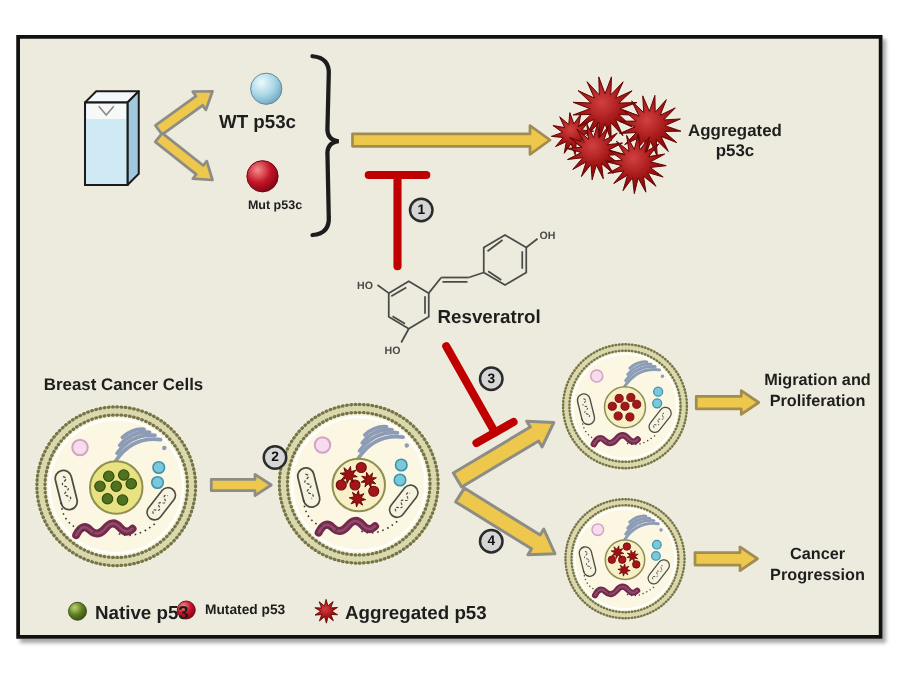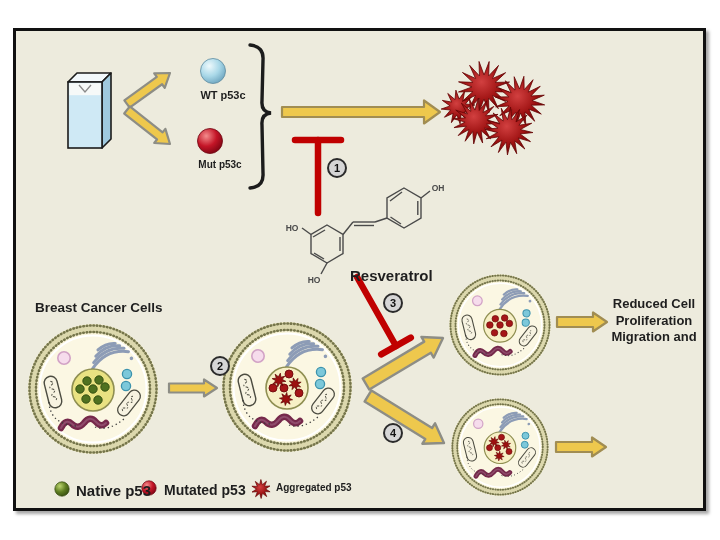--- a/index.html
+++ b/index.html
@@ -198,35 +198,42 @@
     <polygon fill="#eec84d" stroke="#8d8d85" stroke-width="2.4" stroke-linejoin="round" points="369.33355913881957,389.5800881236762 430.88100741171615,352.8114826619458 433.70171129840963,357.5330956896718 443,338 421.39318524738354,336.9296933868673 424.213889134077,341.65130641459336 362.66644086118043,378.4199118763238"></polygon>
     <polygon fill="#eec84d" stroke="#8d8d85" stroke-width="2.4" stroke-linejoin="round" points="364.58119953512056,401.5282730921455 425.2721355876407,439.0608256509409 422.3793044250504,443.7385951904486 444,443 435.0025676799899,423.3265099271421 432.1097365173996,428.00427946664985 371.41880046487944,390.4717269078545"></polygon>
     <polygon fill="#eec84d" stroke="#a18d52" stroke-width="2.2" stroke-linejoin="round" points="557,327 593,327 593,331.5 607,322 593,312.5 593,317 557,317"></polygon>
     <polygon fill="#eec84d" stroke="#a18d52" stroke-width="2.2" stroke-linejoin="round" points="556,452 592,452 592,456.5 606,447 592,437.5 592,442 556,442"></polygon>
 
     <circle cx="62" cy="489" r="7.2" fill="url(#gGreen)" stroke="#33490f" stroke-width="0.7"></circle>
     <circle cx="149" cy="488" r="7.2" fill="url(#gRed)" stroke="#6d0410" stroke-width="0.7"></circle>
     <polygon fill="url(#gStar)" stroke="#650404" stroke-width="0.7" points="270.08,491.81 264.68,491.59 266.69,496.61 262.45,493.26 261.13,498.5 259.67,493.3 255.53,496.76 257.4,491.7 252.01,492.06 256.5,489.06 251.92,486.19 257.32,486.41 255.31,481.39 259.55,484.74 260.87,479.5 262.33,484.7 266.47,481.24 264.6,486.3 269.99,485.94 265.5,488.94"></polygon>
   </svg>
 
-  <div class="lbl ctr" style="left:184px;top:89px;width:78px;font-size:11px;">WT p53c</div>
+  <div class="lbl ctr" style="left:167px;top:89px;width:78px;font-size:15px;">WT p53c</div>
   <div class="lbl ctr" style="left:180px;top:159px;width:80px;font-size:10px;">Mut p53c</div>
 
-
-  <div class="lbl" style="left:350px;top:245px;font-size:15px;margin-top:22px;">Resveratrol</div>
+  <div class="lbl ctr" style="left:542px;top:97px;width:92px;font-size:13.5px;line-height:16px;">
+    <div>Aggregated</div>
+    <div>p53c</div>
+  </div>
+
+  <div class="lbl" style="left:350px;top:245px;font-size:15px;">Resveratrol</div>
   <div class="lbl" style="left:35px;top:300px;font-size:13.5px;">Breast Cancer Cells</div>
 
   <div class="lbl ctr" style="left:594px;top:296px;width:120px;font-size:13px;line-height:16.5px;">
-    <div>Reduced Cell</div>
+    <div>Migration and</div>
     <div>Proliferation</div>
-    <div>Migration and</div>
   </div>
 
+  <div class="lbl ctr" style="left:598px;top:435px;width:112px;font-size:13px;line-height:16.5px;">
+    <div>Cancer</div>
+    <div>Progression</div>
+  </div>
 
   <div class="step" style="left:327px;top:158px;">1</div>
   <div class="step" style="left:210px;top:356px;">2</div>
   <div class="step" style="left:383px;top:293px;">3</div>
   <div class="step" style="left:383px;top:423px;">4</div>
 
   <div class="lbl" style="left:76px;top:482px;font-size:15px;">Native p53</div>
-  <div class="lbl" style="left:164px;top:482px;font-size:14px;">Mutated p53</div>
-  <div class="lbl" style="left:276px;top:482px;font-size:10px;">Aggregated p53</div>
+  <div class="lbl" style="left:164px;top:482px;font-size:11px;">Mutated p53</div>
+  <div class="lbl" style="left:276px;top:482px;font-size:15px;">Aggregated p53</div>
 </div>
 
 </body></html>

